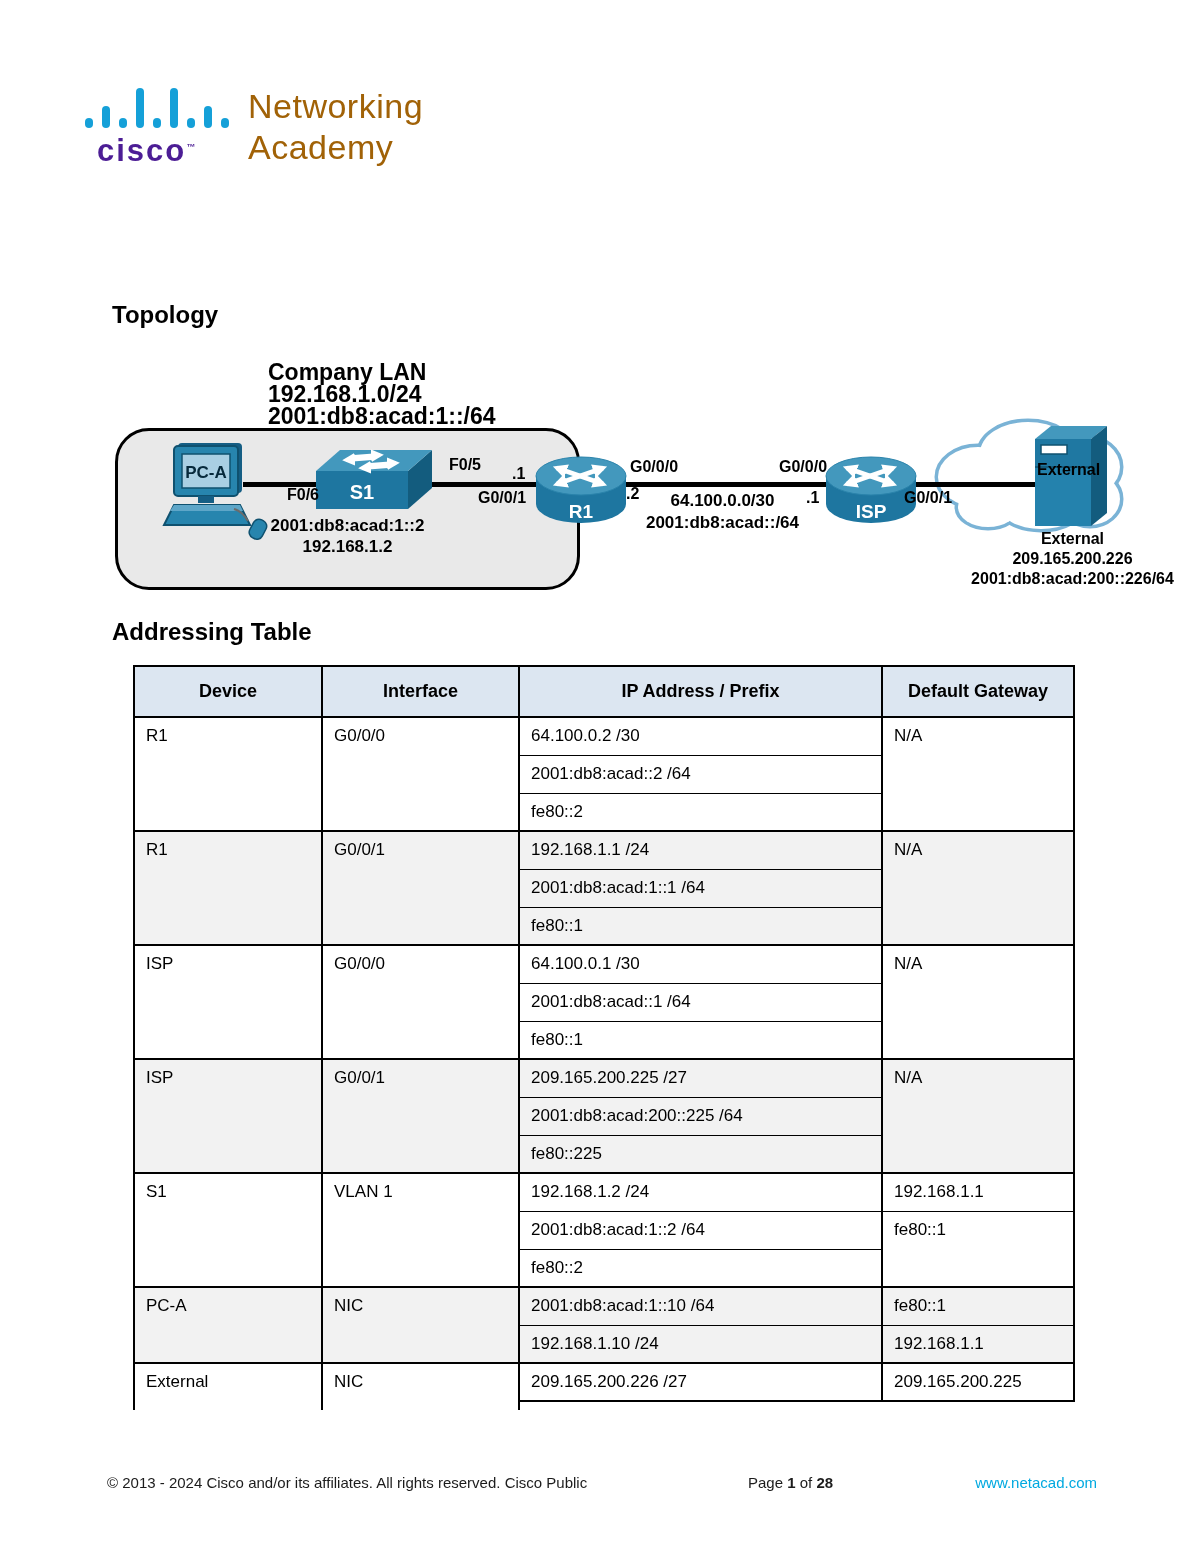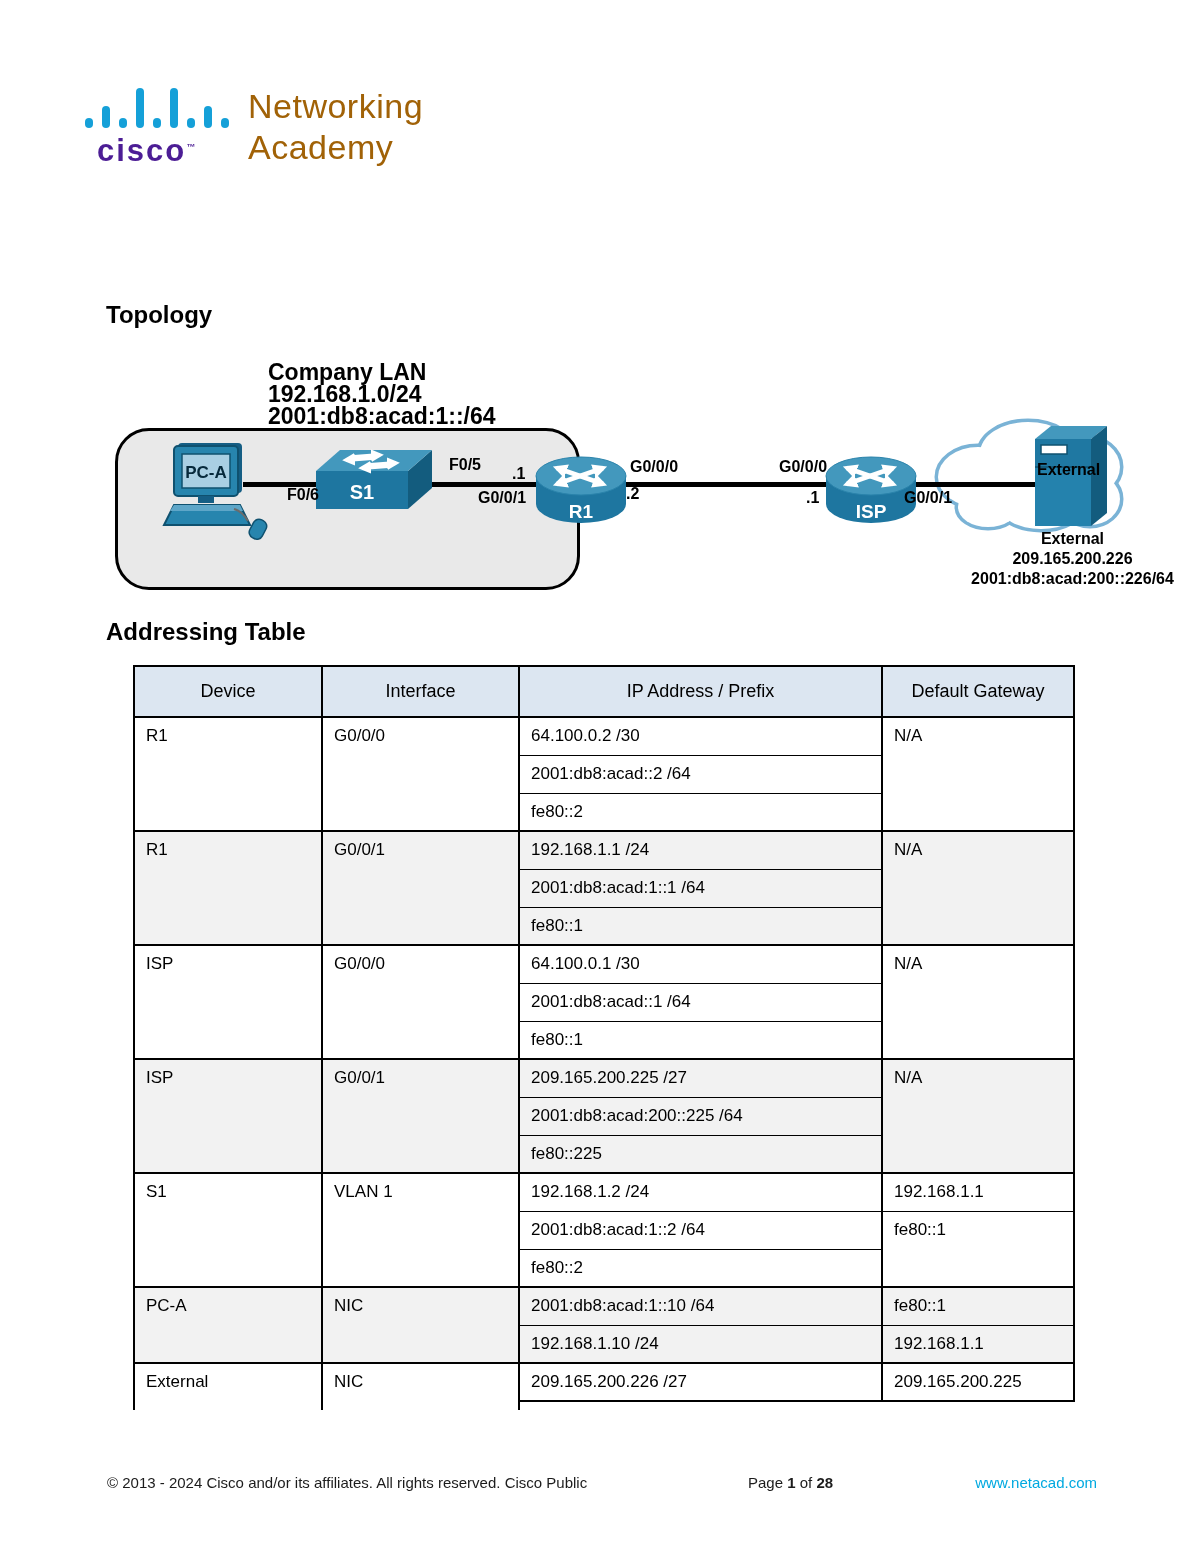--- a/index.html
+++ b/index.html
@@ -11,37 +11,37 @@
   .logo { position:absolute; left:85px; top:84px; }
   .logo-bars { position:absolute; left:0; top:2px; }
   .logo-word { position:absolute; left:12px; top:46px; font-size:31px; font-weight:bold;
                color:#4c1d95; letter-spacing:2px; line-height:34px; }
   .logo-tm { font-size:9px; vertical-align:super; letter-spacing:0; }
   .logo-name { position:absolute; left:163px; top:2px; font-size:34px; line-height:41px;
                color:#a16207; letter-spacing:0.5px; white-space:nowrap; }
   
   .doc-title { position:absolute; left:0; top:212px; width:1200px; text-align:center;
                font-size:27px; font-weight:bold; }
-  .sec-head { position:absolute; left:106px; font-size:24px; font-weight:bold; }
+  .sec-head { position:absolute; left:112px; font-size:24px; font-weight:bold; }
   .sec-head.topology { top:301px; }
   .sec-head.addressing { top:618px; }
   
   .topo { position:absolute; left:0; top:355px; width:1200px; height:250px; }
   .topo * { box-sizing:border-box; }
   .lan-box { position:absolute; left:115px; top:73px; width:465px; height:162px;
              background:#e9e9e9; border:3px solid #000; border-radius:34px; }
   .link { position:absolute; height:5px; background:#000; }
   .tlabel { position:absolute; font-size:16px; font-weight:bold; white-space:nowrap; line-height:18px; }
   .taddr  { position:absolute; font-size:17px; font-weight:bold; text-align:center; line-height:21px; }
   .dev-icon { position:absolute; }
   .srv-label { position:absolute; font-size:16px; font-weight:bold; color:#000; white-space:nowrap; }
   
   .addr-wrap { position:absolute; left:133px; top:665px; width:940px; }
   table.addr { border-collapse:collapse; table-layout:fixed; width:940px; }
-  table.addr th { border:2px solid #000; background:#dce6f1; font-size:18px; font-weight:normal;
+  table.addr th { border:2px solid #000; background:#dce6f1; font-size:18px; font-weight:bold;
                   text-align:center; vertical-align:middle; padding:2px 4px; }
   table.addr thead tr { height:51px; }
   table.addr tbody tr { height:38px; }
   table.addr td { border:2px solid #000; font-size:17px; line-height:21px;
                   padding:7px 11px; vertical-align:top; background:#fff; }
   table.addr td.a { background:#f2f2f2; }
   table.addr td.bb { border-bottom-width:1px; }
   table.addr td.tb { border-top-width:1px; }
   table.addr td.nobb { border-bottom:none; }
   table.addr tr.cut { height:9px; }
@@ -184,21 +184,29 @@
     <div class="tlabel" style="left:287px; top:131px;">F0/6</div>
     <div class="tlabel" style="left:449px; top:101px;">F0/5</div>
     <div class="tlabel" style="left:512px; top:110px;">.1</div>
     <div class="tlabel" style="left:478px; top:134px;">G0/0/1</div>
     <div class="tlabel" style="left:630px; top:103px;">G0/0/0</div>
     <div class="tlabel" style="left:626px; top:130px;">.2</div>
     <div class="tlabel" style="left:779px; top:103px;">G0/0/0</div>
     <div class="tlabel" style="left:806px; top:134px;">.1</div>
     <div class="tlabel" style="left:904px; top:134px;">G0/0/1</div>
 
-
+    <div class="taddr" style="left:630px; top:135px; width:185px; line-height:22px;">
+      <div>64.100.0.0/30</div>
+      <div>2001:db8:acad::/64</div>
+    </div>
+
+    <div class="taddr" style="left:255px; top:160px; width:185px;">
+      <div>2001:db8:acad:1::2</div>
+      <div>192.168.1.2</div>
+    </div>
     <div class="taddr" style="left:955px; top:174px; width:235px; font-size:16px; line-height:20px;">
       <div>External</div>
       <div>209.165.200.226</div>
       <div>2001:db8:acad:200::226/64</div>
     </div>
   </div>
 
   <div class="addr-wrap">
     <table class="addr">
       <colgroup>

